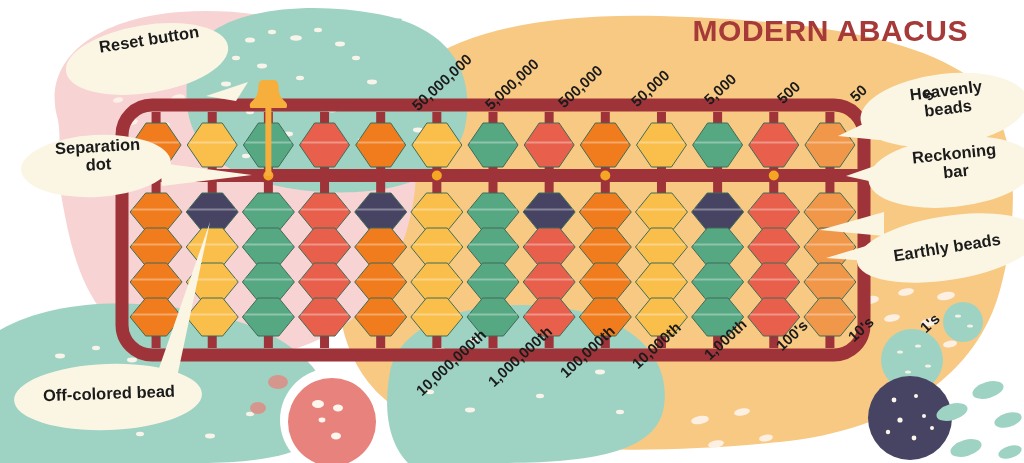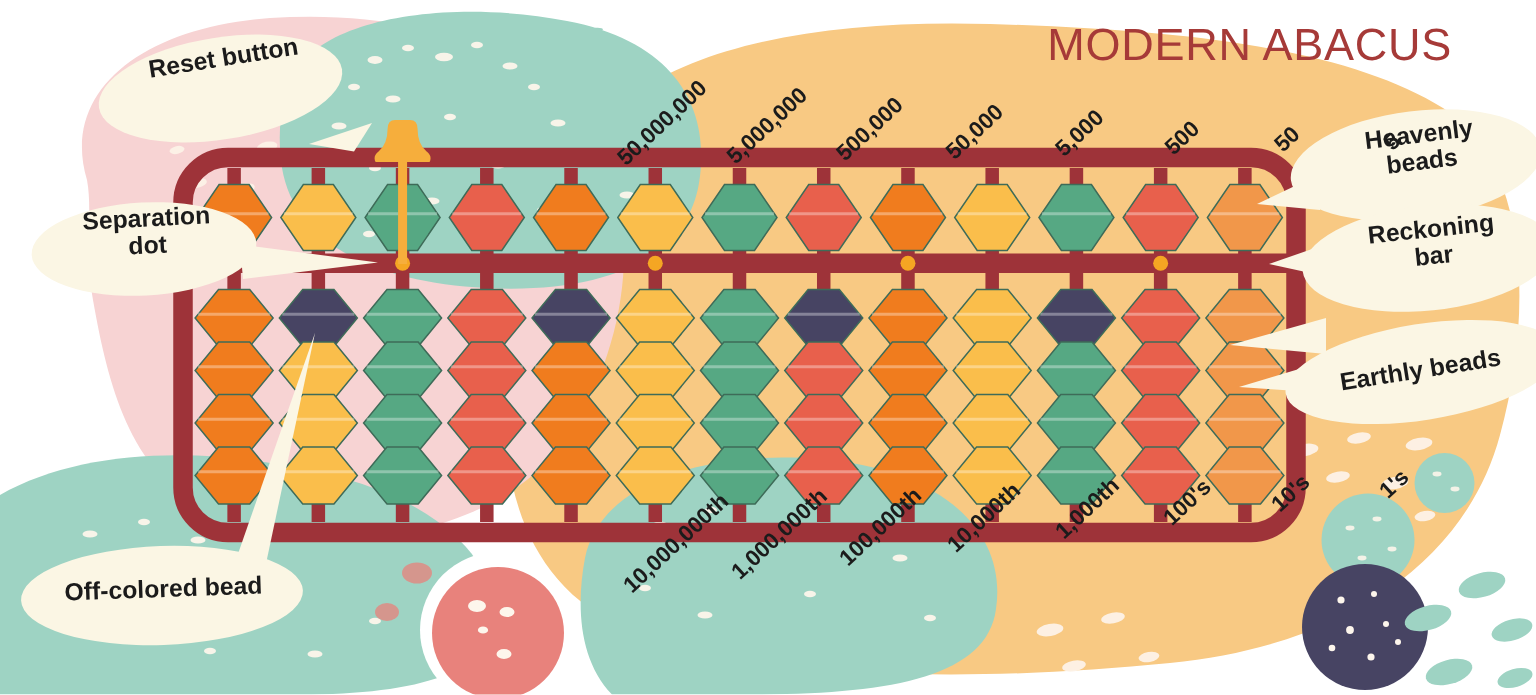--- a/index.html
+++ b/index.html
@@ -1,20 +1,20 @@
 <!DOCTYPE html>
 <html><head>
 <meta charset="utf-8">
 <style>
   html,body{margin:0;padding:0;background:#ffffff;}
   body{width:1024px;height:463px;overflow:hidden;
        font-family:"Liberation Sans","DejaVu Sans",sans-serif;}
   #stage{position:relative;width:1024px;height:463px;background:#ffffff;overflow:hidden;}
   #stage svg.layer{position:absolute;left:0;top:0;width:1024px;height:463px;}
-  .title{position:absolute;right:56px;top:14px;font-size:30px;font-weight:normal;
+  .title{position:absolute;right:56px;top:14px;font-size:30px;font-weight:bold;
          letter-spacing:.5px;color:#A63A38;white-space:nowrap;}
   .lbl{position:absolute;font-size:15px;font-weight:bold;color:#1b1b1b;
        white-space:nowrap;transform-origin:left bottom;}
   .callout{position:absolute;font-size:16.5px;font-weight:bold;color:#1b1b1b;
            text-align:center;line-height:1.12;white-space:pre-line;}
 </style>
 </head>
 <body>
 
 <div id="stage">

